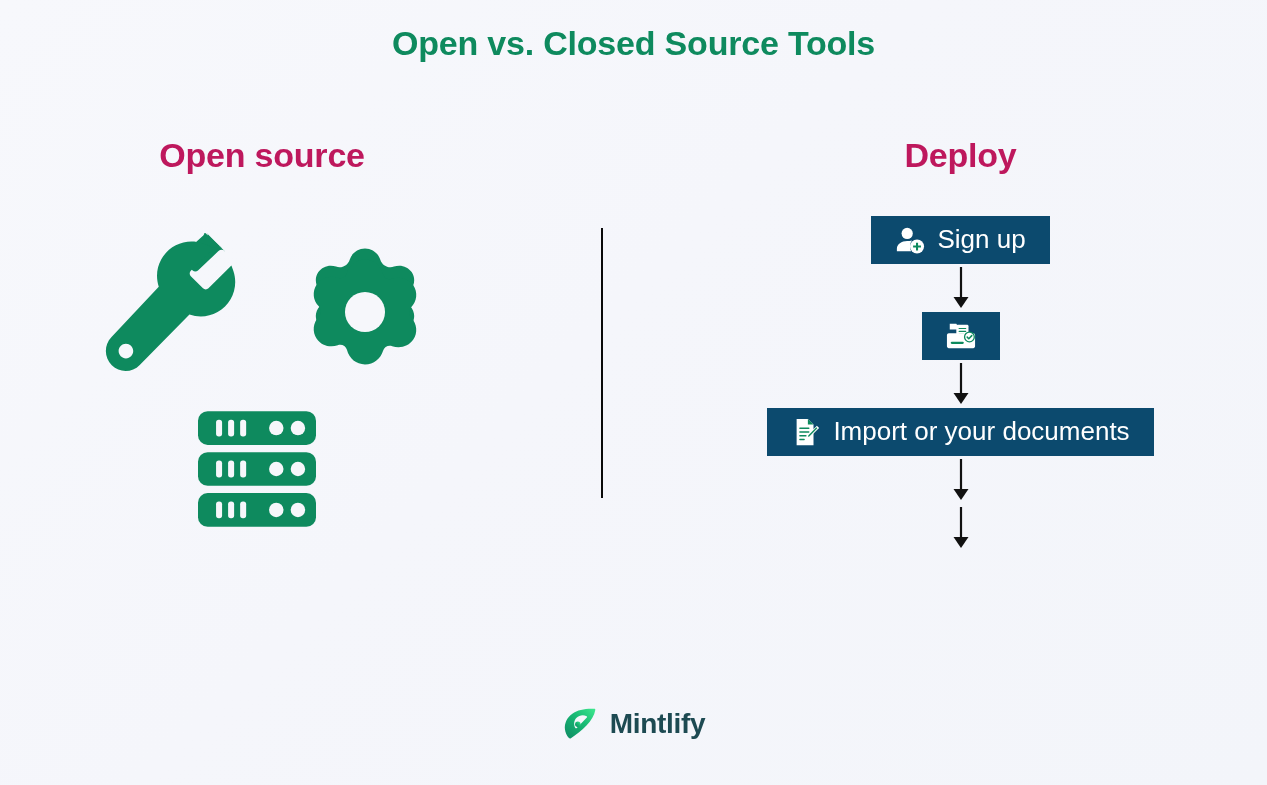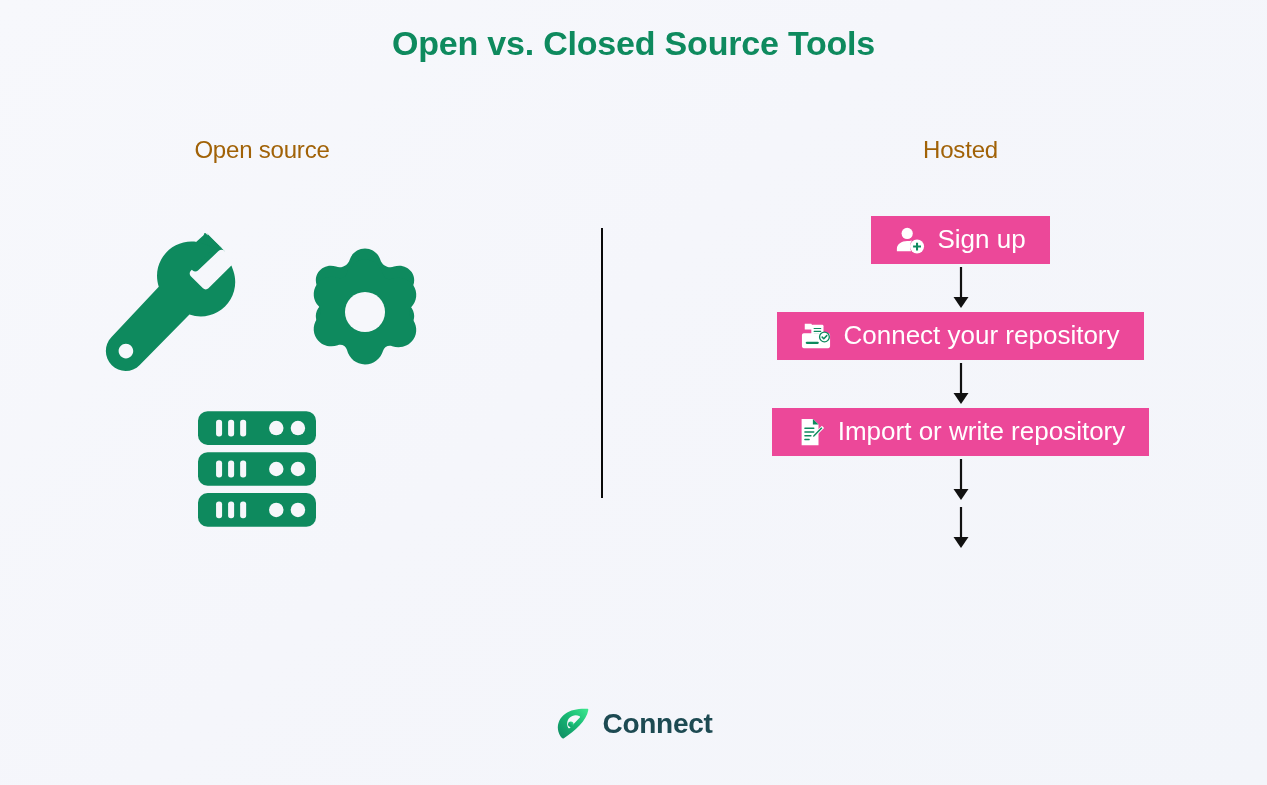--- a/index.html
+++ b/index.html
@@ -30,23 +30,23 @@
     text-align: center;
     font-size: 34px;
     font-weight: bold;
     color: #0e8a5e;
     letter-spacing: -0.2px;
   }
 
   
   .col-heading {
     position: absolute;
-    font-size: 24px;
-    font-weight: normal;
-    color: #a16207;
+    font-size: 34px;
+    font-weight: bold;
+    color: #be185d;
     letter-spacing: -0.2px;
   }
   .col-heading.left  { left: 0;   top: 136px; width: 524px; text-align: center; }
   .col-heading.right { left: 740px; top: 136px; width: 441px; text-align: center; }
 
   
   .divider {
     position: absolute;
     left: 601px;
     top: 228px;
@@ -90,21 +90,21 @@
     position: absolute;
     left: 740px;
     top: 216px;
     width: 441px;
   }
   .flow-row {
     display: flex;
     justify-content: center;
   }
   .flow-box {
-    background: #ec4899;
+    background: #0c4a6e;
     color: #ffffff;
     display: flex;
     align-items: center;
     gap: 12px;
     padding: 9px 24px;
     box-sizing: border-box;
     font-size: 26px;
     line-height: 1;
     white-space: nowrap;
   }
@@ -148,21 +148,21 @@
 </style>
 </head>
 <body>
 
 <div class="canvas">
 
   <div class="page-title">Open vs. Closed Source Tools</div>
 
   <div class="col-heading left">Open source</div>
 
-  <div class="col-heading right">Hosted</div>
+  <div class="col-heading right">Deploy</div>
 
   <div class="divider"></div>
 
   <div class="left-art">
 
     <svg class="wrench-icon" viewBox="0 0 100 100">
       <path fill="#0e8a5e" d="M86.5 12.5c-1.0-1.6-3.2-1.9-4.6-0.6L68.4 24.6c-1.0 0.9-2.5 0.9-3.5 0l-4.4-4.4c-1.0-1.0-1.0-2.6 0-3.6L74.0 3.6c1.4-1.4 1.0-3.7-0.7-4.5 C 73.3 -0.9 73.2-0.9 73.1-1.0 l 0 0 z"></path>
       <path fill="#0e8a5e" d="M84.0 9.8c-0.8-1.4-2.7-1.7-3.9-0.6L67.5 20.9c-0.9 0.8-2.2 0.8-3.1 0l-5.0-5.0c-0.9-0.9-0.8-2.3 0.1-3.1 L71.9 1.6c1.2-1.1 0.9-3.1-0.6-3.7 -0.2-0.1-0.4-0.1-0.6-0.2z"></path>
 
       <g fill="#0e8a5e">
@@ -234,21 +234,20 @@
           <g stroke="#0e8a5e" stroke-width="1.3" stroke-linecap="round">
             <line x1="14" y1="8" x2="21" y2="8"></line>
             <line x1="14" y1="11" x2="21" y2="11"></line>
             <line x1="14" y1="14" x2="19" y2="14"></line>
           </g>
           <path fill="#ffffff" d="M3 13h26c1.1 0 2 0.9 2 2v12c0 1.1-0.9 2-2 2H3c-1.1 0-2-0.9-2-2V15c0-1.1 0.9-2 2-2z"></path>
           <rect x="5" y="22" width="14" height="2.4" rx="1.2" fill="#0e8a5e"></rect>
           <circle cx="25" cy="17" r="5.2" fill="#ffffff" stroke="#0e8a5e" stroke-width="1.4"></circle>
           <path d="M22.6 17.2l1.7 1.8 3.2-3.4" fill="none" stroke="#0e8a5e" stroke-width="1.6" stroke-linecap="round" stroke-linejoin="round"></path>
         </svg>
-        <span class="box-label">Connect your repository</span>
       </div>
     </div>
 
     <div class="flow-arrow">
       <svg width="22" height="44" viewBox="0 0 22 44">
         <line x1="11" y1="1" x2="11" y2="36" stroke="#111111" stroke-width="2.2"></line>
         <path d="M3.5 31 L11 42 L18.5 31 Z" fill="#111111"></path>
       </svg>
     </div>
 
@@ -259,21 +258,21 @@
           <path fill="#0e8a5e" d="M18 2l6 6h-6z"></path>
           <g stroke="#0e8a5e" stroke-width="1.5" stroke-linecap="round">
             <line x1="9.5" y1="12" x2="19" y2="12"></line>
             <line x1="9.5" y1="16" x2="19" y2="16"></line>
             <line x1="9.5" y1="20" x2="16" y2="20"></line>
             <line x1="9.5" y1="24" x2="14" y2="24"></line>
           </g>
           <path fill="#ffffff" d="M27.6 9.2l2.4 2.4-10.3 10.3-3.3 0.9 0.9-3.3z"></path>
           <path fill="#0e8a5e" d="M27.0 11.0l1.1 1.1-8.6 8.6-1.5 0.4 0.4-1.5z"></path>
         </svg>
-        <span class="box-label">Import or write repository</span>
+        <span class="box-label">Import or your documents</span>
       </div>
     </div>
 
     <div class="flow-arrow">
       <svg width="22" height="44" viewBox="0 0 22 44">
         <line x1="11" y1="1" x2="11" y2="36" stroke="#111111" stroke-width="2.2"></line>
         <path d="M3.5 31 L11 42 L18.5 31 Z" fill="#111111"></path>
       </svg>
     </div>
 
@@ -293,16 +292,16 @@
         <linearGradient id="leafGrad" x1="0" y1="1" x2="1" y2="0">
           <stop offset="0%" stop-color="#0f8a63"></stop>
           <stop offset="55%" stop-color="#18b974"></stop>
           <stop offset="100%" stop-color="#3ee98f"></stop>
         </linearGradient>
       </defs>
       <path fill="url(#leafGrad)" d="M33 3c-9 0-16 1.6-21.5 5.6C5.4 12.8 2.5 19.4 3.3 26.2c0.4 3.6 2 6.9 4.4 9.4 0.6 0.6 1.5 0.7 2.2 0.2 6.3-4.2 12.2-8.7 17.3-14.1C32.6 16 36 10.2 37 4.4 37.2 3.6 36.6 3 35.8 3z"></path>
       <path fill="#f6f7fb" d="M27.4 11.4c-3.6-2.0-8.2-1.4-11.2 1.7-3.0 3.1-3.5 7.7-1.4 11.3 0.3 0.5 1.0 0.6 1.4 0.2L27.6 12.8c0.4-0.4 0.3-1.1-0.2-1.4z"></path>
       <circle cx="17.6" cy="20.4" r="3.1" fill="url(#leafGrad)"></circle>
     </svg>
-    <span class="logo-word">Connect</span>
+    <span class="logo-word">Mintlify</span>
   </div>
 
 </div>
 
 </body></html>

